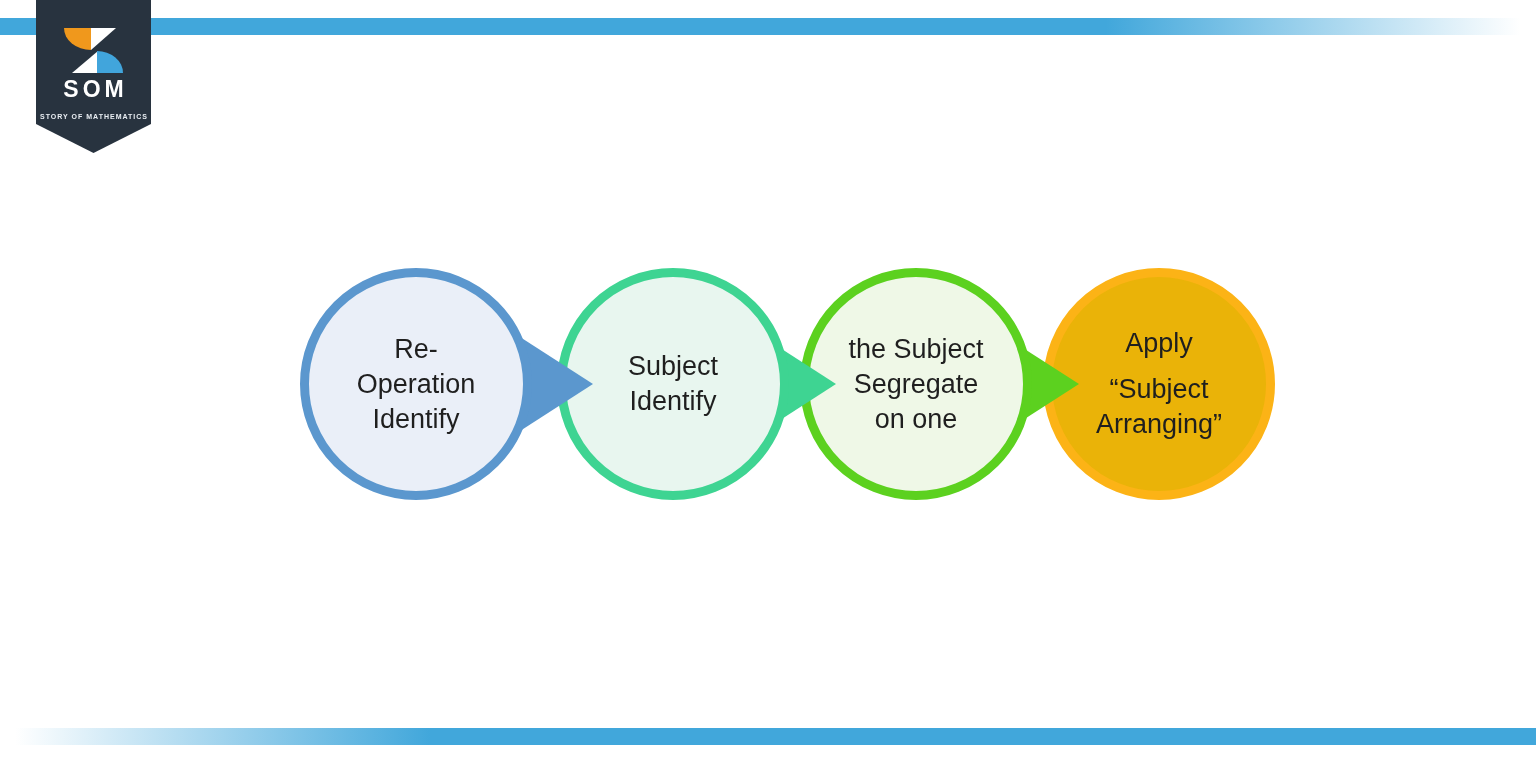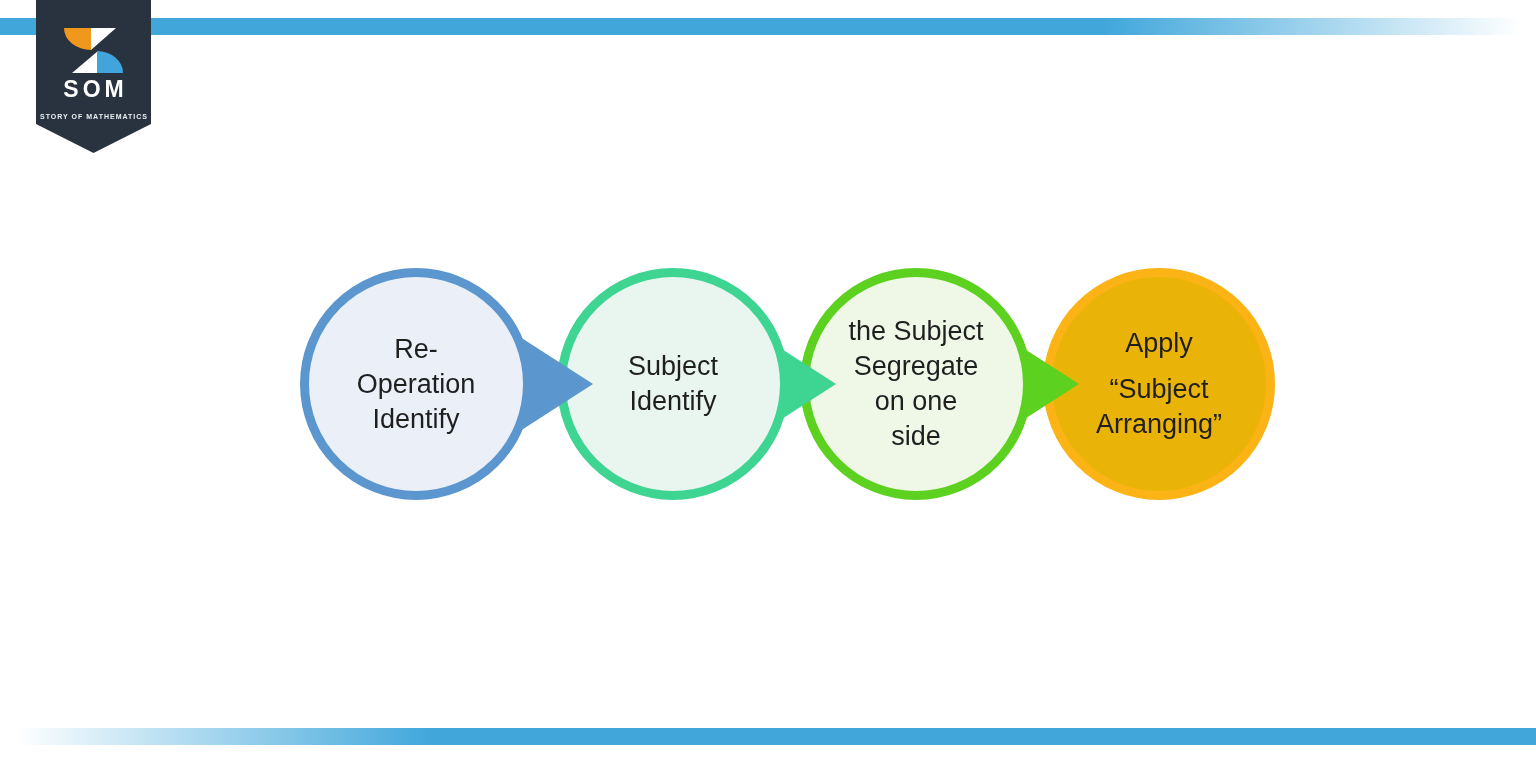--- a/index.html
+++ b/index.html
@@ -171,21 +171,20 @@
         <span>Identify</span>
       </div>
     </div>
     <div class="wedge w2" style="background-color: rgb(62, 212, 146);"></div>
 
     <div class="circle c3" style="border-color: rgb(92, 209, 31); background-color: rgb(239, 248, 231);">
       <div class="label">
         <span>the Subject</span>
         <span>Segregate</span>
         <span>on one</span>
-        <span>side</span>
       </div>
     </div>
     <div class="wedge w3" style="background-color: rgb(92, 209, 31);"></div>
 
     <div class="circle c4" style="border-color: rgb(252, 179, 22); background-color: #eab308; justify-content: center;">
       <div class="label">
         <span class="para-gap">Apply</span>
         <span>“Subject</span>
         <span>Arranging”</span>
       </div>

